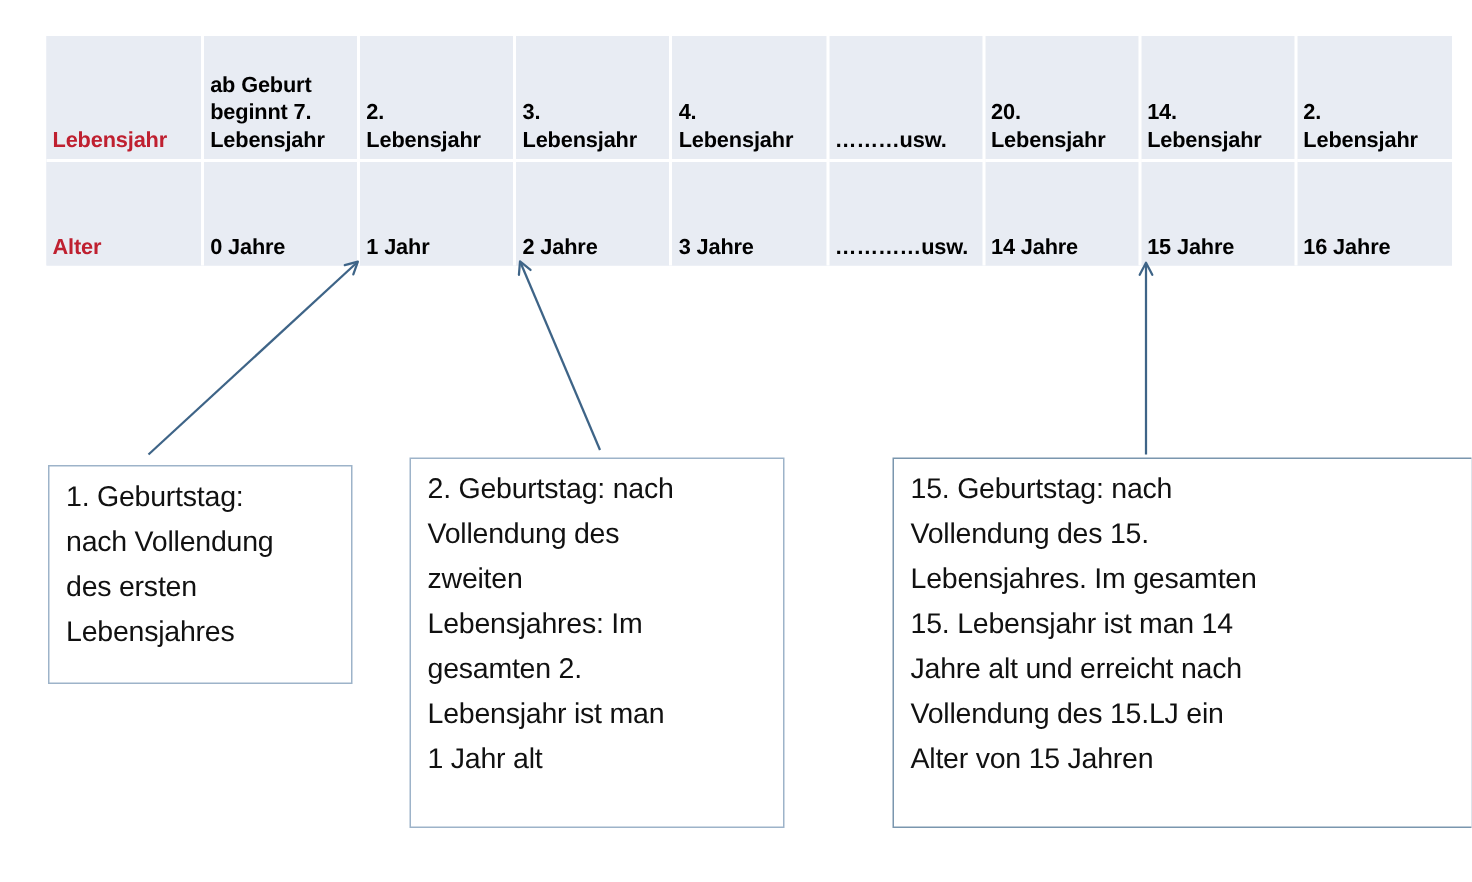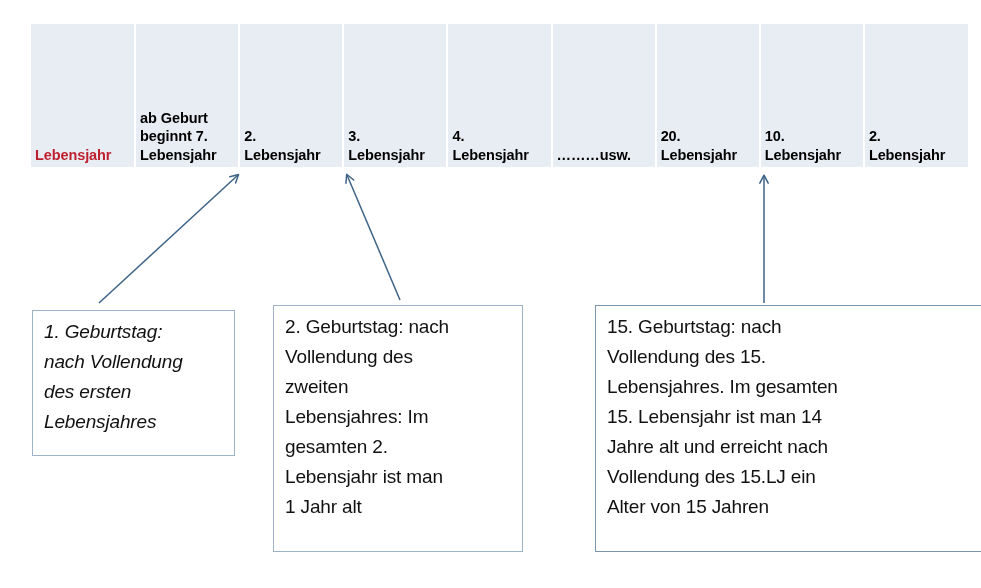--- a/index.html
+++ b/index.html
@@ -52,21 +52,21 @@
     box-sizing: border-box;
     border: 1.3px solid #9db3c9;
     background: #ffffff;
     font-size: 19px;
     line-height: 30px;
     color: #111111;
     padding: 6px 9px 4px 11px;
     white-space: pre-line;
     letter-spacing: -0.15px;
   }
-  #callout-1 { left: 32px;  top: 310px; width: 203px; height: 146px; font-style: italic; }
+  #callout-1 { left: 32px;  top: 310px; width: 203px; height: 146px; }
   #callout-2 { left: 273px; top: 305px; width: 250px; height: 247px; }
   #callout-3 { left: 595px; top: 305px; width: 387px; height: 247px;
                border-color: #7a96ae; border-width: 1.6px; }
 
   
   #arrow-layer {
     position: absolute;
     left: 0; top: 0;
     width: 981px; height: 588px;
     pointer-events: none;
@@ -97,27 +97,38 @@
         <span class="cell-line">Lebensjahr</span>
       </td>
       <td>
         <span class="cell-line">………usw.</span>
       </td>
       <td>
         <span class="cell-line">20.</span>
         <span class="cell-line">Lebensjahr</span>
       </td>
       <td>
-        <span class="cell-line">10.</span>
+        <span class="cell-line">14.</span>
         <span class="cell-line">Lebensjahr</span>
       </td>
       <td class="last-col">
         <span class="cell-line">2.</span>
         <span class="cell-line">Lebensjahr</span>
       </td>
+    </tr>
+    <tr class="row-alter">
+      <td class="rowhead">Alter</td>
+      <td>0 Jahre</td>
+      <td>1 Jahr</td>
+      <td>2 Jahre</td>
+      <td>3 Jahre</td>
+      <td>…………usw.</td>
+      <td>14 Jahre</td>
+      <td>15 Jahre</td>
+      <td class="last-col">16 Jahre</td>
     </tr>
   </tbody>
 </table>
 
 <svg id="arrow-layer" viewBox="0 0 981 588">
   <defs>
     <marker id="ah" markerWidth="11" markerHeight="11" refX="8.4" refY="5.2" orient="auto" markerUnits="userSpaceOnUse">
       <path d="M1.2,1.0 L9.2,5.2 L1.2,9.4" fill="none" stroke="#3e6487" stroke-width="1.5" stroke-linecap="round" stroke-linejoin="round"></path>
     </marker>
   </defs>

